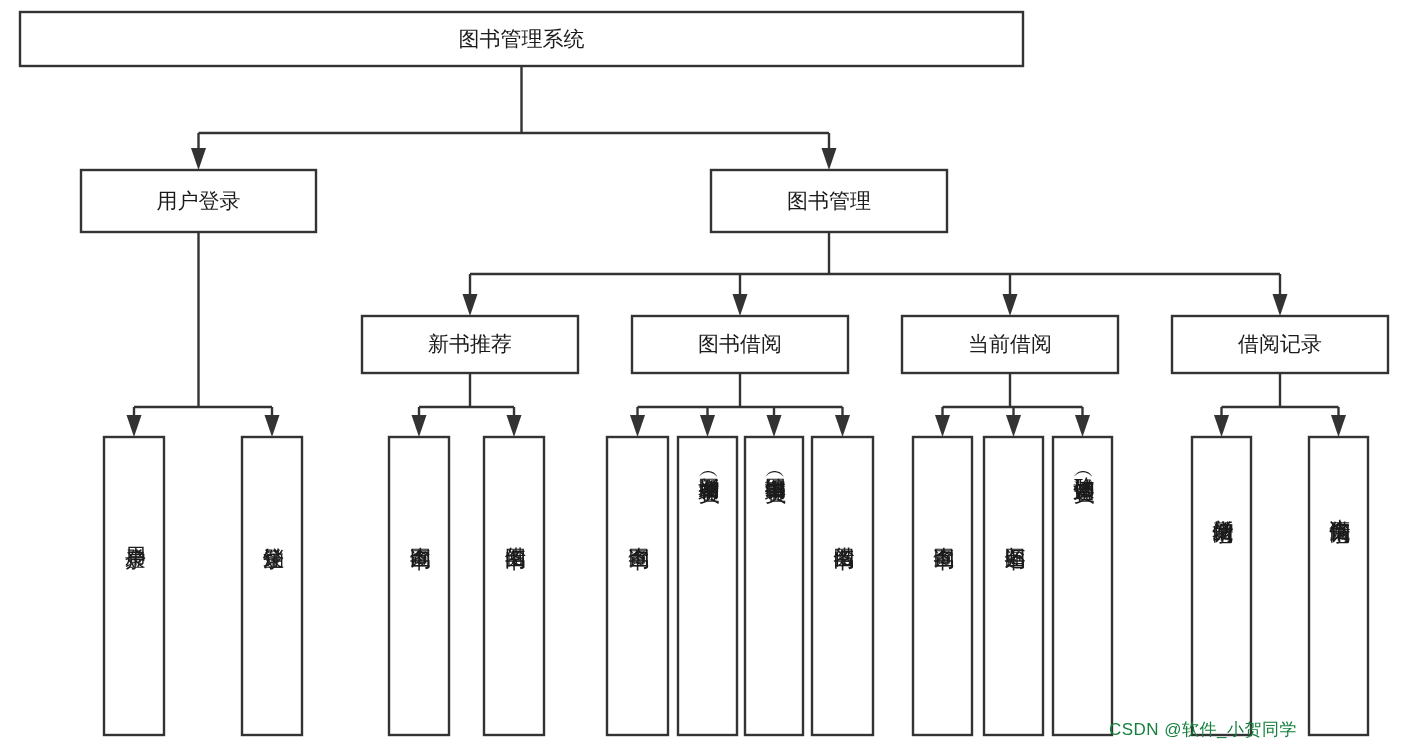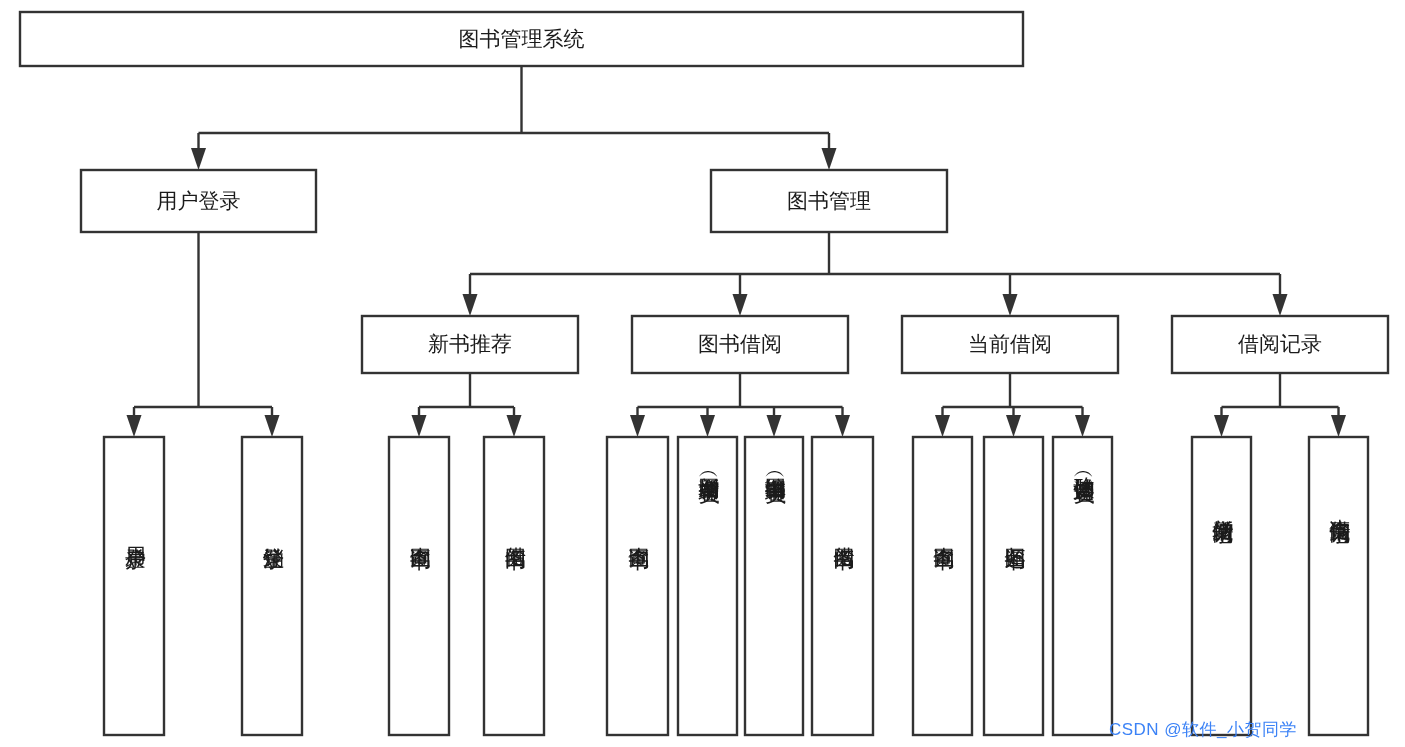--- a/index.html
+++ b/index.html
@@ -53,21 +53,21 @@
   .connector-arrow {
     fill: #333333;
     stroke: none;
   }
   .watermark-text {
     position: absolute;
     right: 8px;
     bottom: 6px;
     font-family: "Liberation Sans", "DejaVu Sans", sans-serif;
     font-size: 17px;
-    color: #3b82f6;
+    color: #15803d;
     white-space: nowrap;
     letter-spacing: 0.5px;
     pointer-events: none;
   }
 </style>
 </head>
 <body>
 
 <div id="diagram-root">
   <svg class="diagram-canvas" id="diagram-svg" viewBox="0 0 1405 747" xmlns="http://www.w3.org/2000/svg">

